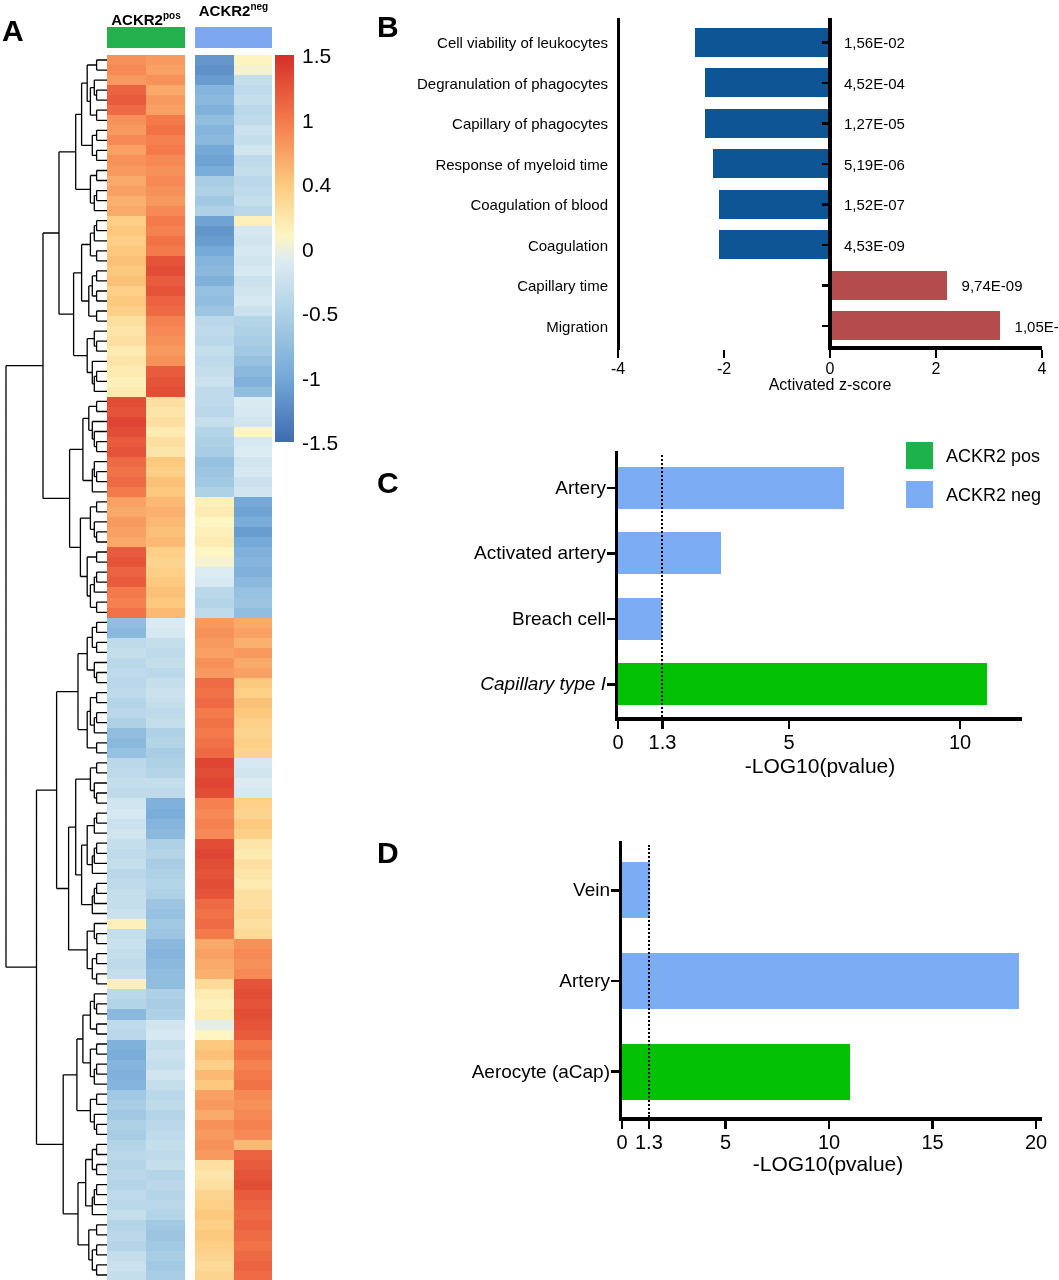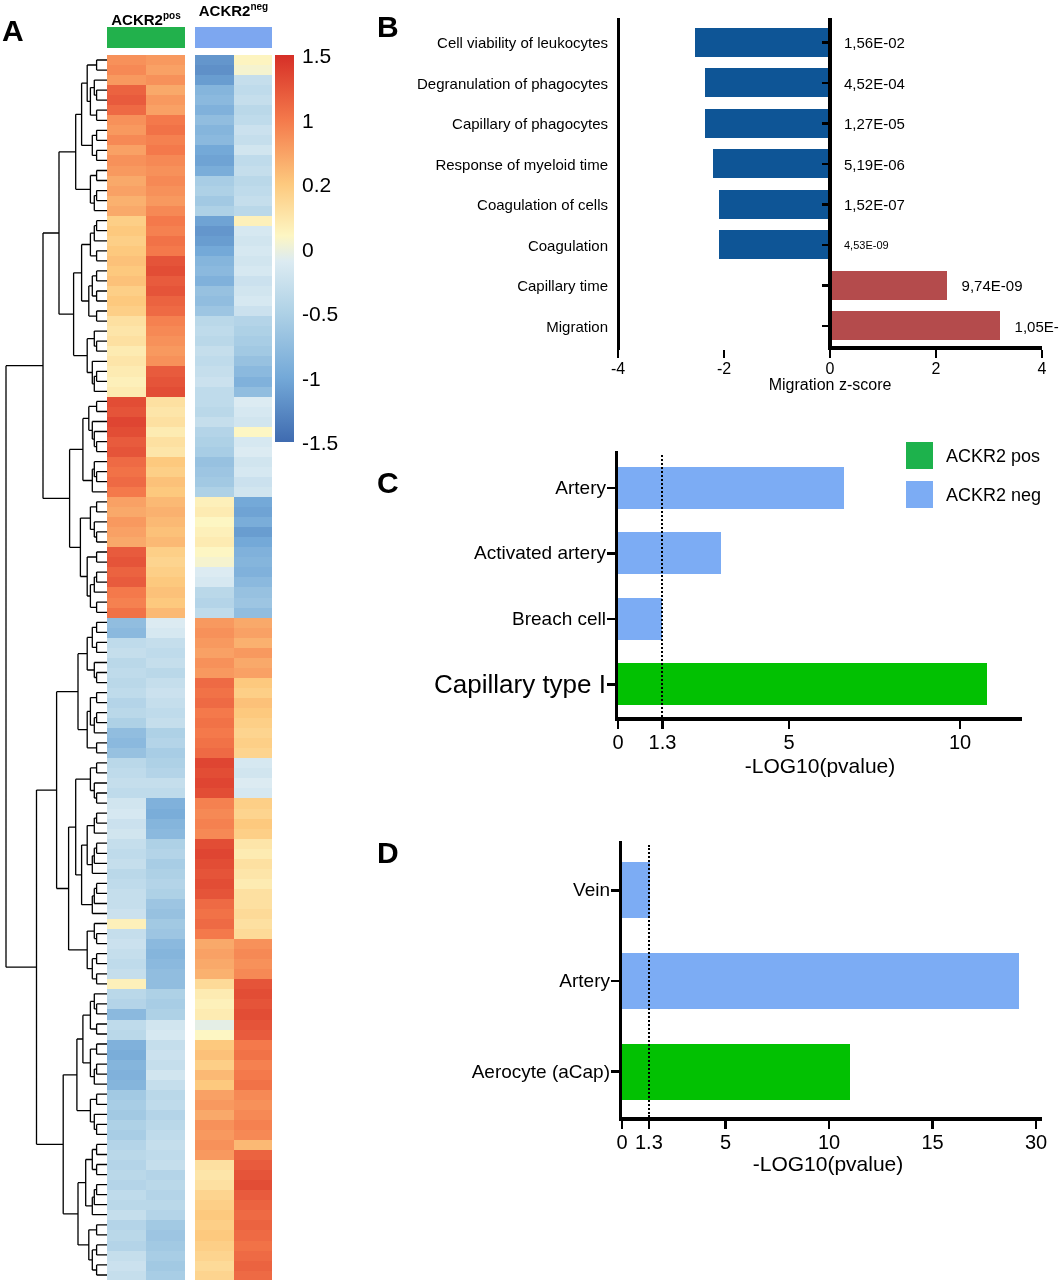--- a/index.html
+++ b/index.html
@@ -1018,21 +1018,21 @@
       <div class="hm-row">
         <div class="hm-cell" style="background: rgb(253, 212, 143);"></div>
         <div class="hm-cell" style="background: rgb(238, 106, 68);"></div>
       </div>
     </div>
 
   <div id="colorbar" class="abs" style="left: 275px; top: 55px; width: 19px; height: 387px; background: linear-gradient(rgb(214, 47, 39) 0%, rgb(244, 121, 75) 16.7%, rgb(253, 201, 126) 33.3%, rgb(253, 246, 195) 46.7%, rgb(220, 235, 242) 53.3%, rgb(174, 209, 230) 66.7%, rgb(116, 169, 216) 83.3%, rgb(63, 107, 176) 100%);"></div>
   <div id="colorbar-ticks">
       <div class="abs cb-label" style="left: 302px; top: 55px;">1.5</div>
       <div class="abs cb-label" style="left: 302px; top: 119.5px;">1</div>
-      <div class="abs cb-label" style="left: 302px; top: 184px;">0.2</div>
+      <div class="abs cb-label" style="left: 302px; top: 184px;">0.4</div>
       <div class="abs cb-label" style="left: 302px; top: 248.5px;">0</div>
       <div class="abs cb-label" style="left: 302px; top: 313px;">-0.5</div>
       <div class="abs cb-label" style="left: 302px; top: 377.5px;">-1</div>
       <div class="abs cb-label" style="left: 302px; top: 442px;">-1.5</div>
     </div>
 
   <div class="abs panel-letter" style="left:377px;top:12px;">B</div>
   <div class="abs panel-letter" style="left:377px;top:468px;">C</div>
   <div class="abs panel-letter" style="left:377px;top:838px;">D</div>
 
@@ -1047,27 +1047,27 @@
       <div class="abs pv-label" style="left: 844px; top: 82.75px; font-size: 15px;">4,52E-04</div>
       <div class="abs" style="left: 705.45px; top: 108.75px; width: 124.55px; height: 29px; background: rgb(14, 85, 150);"></div>
       <div class="abs cat-label" style="left: 308px; top: 123.25px; width: 300px; font-size: 15px;">Capillary of phagocytes</div>
       <div class="abs axis-line" style="left: 822px; top: 122px; width: 8px; height: 2.5px;"></div>
       <div class="abs pv-label" style="left: 844px; top: 123.25px; font-size: 15px;">1,27E-05</div>
       <div class="abs" style="left: 713.4px; top: 149.25px; width: 116.6px; height: 29px; background: rgb(14, 85, 150);"></div>
       <div class="abs cat-label" style="left: 308px; top: 163.75px; width: 300px; font-size: 15px;">Response of myeloid time</div>
       <div class="abs axis-line" style="left: 822px; top: 162.5px; width: 8px; height: 2.5px;"></div>
       <div class="abs pv-label" style="left: 844px; top: 163.75px; font-size: 15px;">5,19E-06</div>
       <div class="abs" style="left: 718.7px; top: 189.75px; width: 111.3px; height: 29px; background: rgb(14, 85, 150);"></div>
-      <div class="abs cat-label" style="left: 308px; top: 204.25px; width: 300px; font-size: 15px;">Coagulation of cells</div>
+      <div class="abs cat-label" style="left: 308px; top: 204.25px; width: 300px; font-size: 15px;">Coagulation of blood</div>
       <div class="abs axis-line" style="left: 822px; top: 203px; width: 8px; height: 2.5px;"></div>
       <div class="abs pv-label" style="left: 844px; top: 204.25px; font-size: 15px;">1,52E-07</div>
       <div class="abs" style="left: 718.7px; top: 230.25px; width: 111.3px; height: 29px; background: rgb(14, 85, 150);"></div>
       <div class="abs cat-label" style="left: 308px; top: 244.75px; width: 300px; font-size: 15px;">Coagulation</div>
       <div class="abs axis-line" style="left: 822px; top: 243.5px; width: 8px; height: 2.5px;"></div>
-      <div class="abs pv-label" style="left: 844px; top: 244.75px; font-size: 11px;">4,53E-09</div>
+      <div class="abs pv-label" style="left: 844px; top: 244.75px; font-size: 15px;">4,53E-09</div>
       <div class="abs" style="left: 830px; top: 270.75px; width: 116.6px; height: 29px; background: rgb(180, 75, 76);"></div>
       <div class="abs cat-label" style="left: 308px; top: 285.25px; width: 300px; font-size: 15px;">Capillary time</div>
       <div class="abs axis-line" style="left: 822px; top: 284px; width: 8px; height: 2.5px;"></div>
       <div class="abs pv-label" style="left: 961.6px; top: 285.25px; font-size: 15px;">9,74E-09</div>
       <div class="abs" style="left: 830px; top: 311.25px; width: 169.6px; height: 29px; background: rgb(180, 75, 76);"></div>
       <div class="abs cat-label" style="left: 308px; top: 325.75px; width: 300px; font-size: 15px;">Migration</div>
       <div class="abs axis-line" style="left: 822px; top: 324.5px; width: 8px; height: 2.5px;"></div>
       <div class="abs pv-label" style="left: 1014.6px; top: 325.75px; font-size: 15px;">1,05E-11</div>
       <div class="abs axis-line" style="left: 830px; top: 18px; width: 0px; height: 332px;"></div>
       <div class="abs axis-line" style="left: 828px; top: 18px; width: 4px; height: 332px;"></div>
@@ -1075,35 +1075,35 @@
       <div class="abs axis-line" style="left: 616.75px; top: 350px; width: 2.5px; height: 8px;"></div>
       <div class="abs tick-label" style="left: 618px; top: 360px; font-size: 16px;">-4</div>
       <div class="abs axis-line" style="left: 722.75px; top: 350px; width: 2.5px; height: 8px;"></div>
       <div class="abs tick-label" style="left: 724px; top: 360px; font-size: 16px;">-2</div>
       <div class="abs axis-line" style="left: 828.75px; top: 350px; width: 2.5px; height: 8px;"></div>
       <div class="abs tick-label" style="left: 830px; top: 360px; font-size: 16px;">0</div>
       <div class="abs axis-line" style="left: 934.75px; top: 350px; width: 2.5px; height: 8px;"></div>
       <div class="abs tick-label" style="left: 936px; top: 360px; font-size: 16px;">2</div>
       <div class="abs axis-line" style="left: 1040.75px; top: 350px; width: 2.5px; height: 8px;"></div>
       <div class="abs tick-label" style="left: 1042px; top: 360px; font-size: 16px;">4</div>
-      <div class="abs xaxis-label" style="left: 830px; top: 376px; font-size: 16px;">Migration z-score</div>
+      <div class="abs xaxis-label" style="left: 830px; top: 376px; font-size: 16px;">Activated z-score</div>
       <div class="abs axis-line" style="left: 617px; top: 18px; width: 3px; height: 332px;"></div>
     </div>
   <div id="panel-c">
       <div class="abs" style="left: 618px; top: 466.75px; width: 225.72px; height: 42px; background: rgb(124, 172, 244);"></div>
       <div class="abs cat-label" style="left: 306px; top: 487.75px; width: 300px; font-size: 19px;">Artery</div>
       <div class="abs axis-line" style="left: 607px; top: 486.5px; width: 8px; height: 2.5px;"></div>
       <div class="abs" style="left: 618px; top: 532.25px; width: 102.6px; height: 42px; background: rgb(124, 172, 244);"></div>
       <div class="abs cat-label" style="left: 306px; top: 553.25px; width: 300px; font-size: 19px;">Activated artery</div>
       <div class="abs axis-line" style="left: 607px; top: 552px; width: 8px; height: 2.5px;"></div>
       <div class="abs" style="left: 618px; top: 597.75px; width: 44.46px; height: 42px; background: rgb(124, 172, 244);"></div>
       <div class="abs cat-label" style="left: 306px; top: 618.75px; width: 300px; font-size: 19px;">Breach cell</div>
       <div class="abs axis-line" style="left: 607px; top: 617.5px; width: 8px; height: 2.5px;"></div>
       <div class="abs" style="left: 618px; top: 663.25px; width: 369.36px; height: 42px; background: rgb(2, 193, 2);"></div>
-      <div class="abs cat-label" style="left: 306px; top: 684.25px; width: 300px; font-size: 26px;">Capillary type I</div>
+      <div class="abs cat-label" style="left: 306px; top: 684.25px; width: 300px; font-size: 19px; font-style: italic;">Capillary type I</div>
       <div class="abs axis-line" style="left: 607px; top: 683px; width: 8px; height: 2.5px;"></div>
       <div class="abs dotted-line" style="left: 661.46px; top: 455px; height: 262px;"></div>
       <div class="abs axis-line" style="left: 615px; top: 451px; width: 3px; height: 270px;"></div>
       <div class="abs axis-line" style="left: 615px; top: 717px; width: 407px; height: 4px;"></div>
       <div class="abs axis-line" style="left: 616.75px; top: 721px; width: 2.5px; height: 8px;"></div>
       <div class="abs tick-label" style="left: 618px; top: 731px; font-size: 20px;">0</div>
       <div class="abs axis-line" style="left: 661.21px; top: 721px; width: 2.5px; height: 8px;"></div>
       <div class="abs tick-label" style="left: 662.46px; top: 731px; font-size: 20px;">1.3</div>
       <div class="abs axis-line" style="left: 787.75px; top: 721px; width: 2.5px; height: 8px;"></div>
       <div class="abs tick-label" style="left: 789px; top: 731px; font-size: 20px;">5</div>
@@ -1132,16 +1132,16 @@
       <div class="abs tick-label" style="left: 622px; top: 1131px; font-size: 20px;">0</div>
       <div class="abs axis-line" style="left: 647.66px; top: 1121px; width: 2.5px; height: 8px;"></div>
       <div class="abs tick-label" style="left: 648.91px; top: 1131px; font-size: 20px;">1.3</div>
       <div class="abs axis-line" style="left: 724.25px; top: 1121px; width: 2.5px; height: 8px;"></div>
       <div class="abs tick-label" style="left: 725.5px; top: 1131px; font-size: 20px;">5</div>
       <div class="abs axis-line" style="left: 827.75px; top: 1121px; width: 2.5px; height: 8px;"></div>
       <div class="abs tick-label" style="left: 829px; top: 1131px; font-size: 20px;">10</div>
       <div class="abs axis-line" style="left: 931.25px; top: 1121px; width: 2.5px; height: 8px;"></div>
       <div class="abs tick-label" style="left: 932.5px; top: 1131px; font-size: 20px;">15</div>
       <div class="abs axis-line" style="left: 1034.75px; top: 1121px; width: 2.5px; height: 8px;"></div>
-      <div class="abs tick-label" style="left: 1036px; top: 1131px; font-size: 20px;">30</div>
+      <div class="abs tick-label" style="left: 1036px; top: 1131px; font-size: 20px;">20</div>
       <div class="abs xaxis-label" style="left: 828px; top: 1152px; font-size: 21px;">-LOG10(pvalue)</div>
     </div>
 </div>
 
 </body></html>

